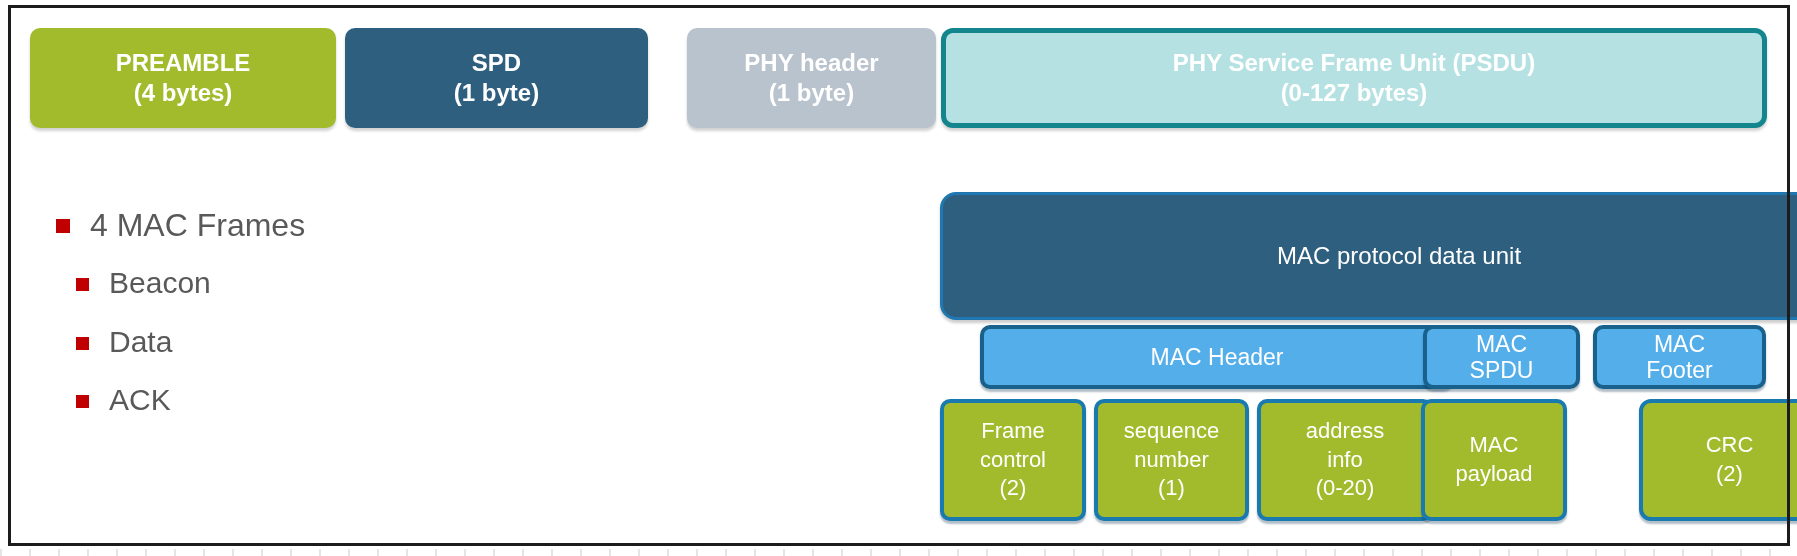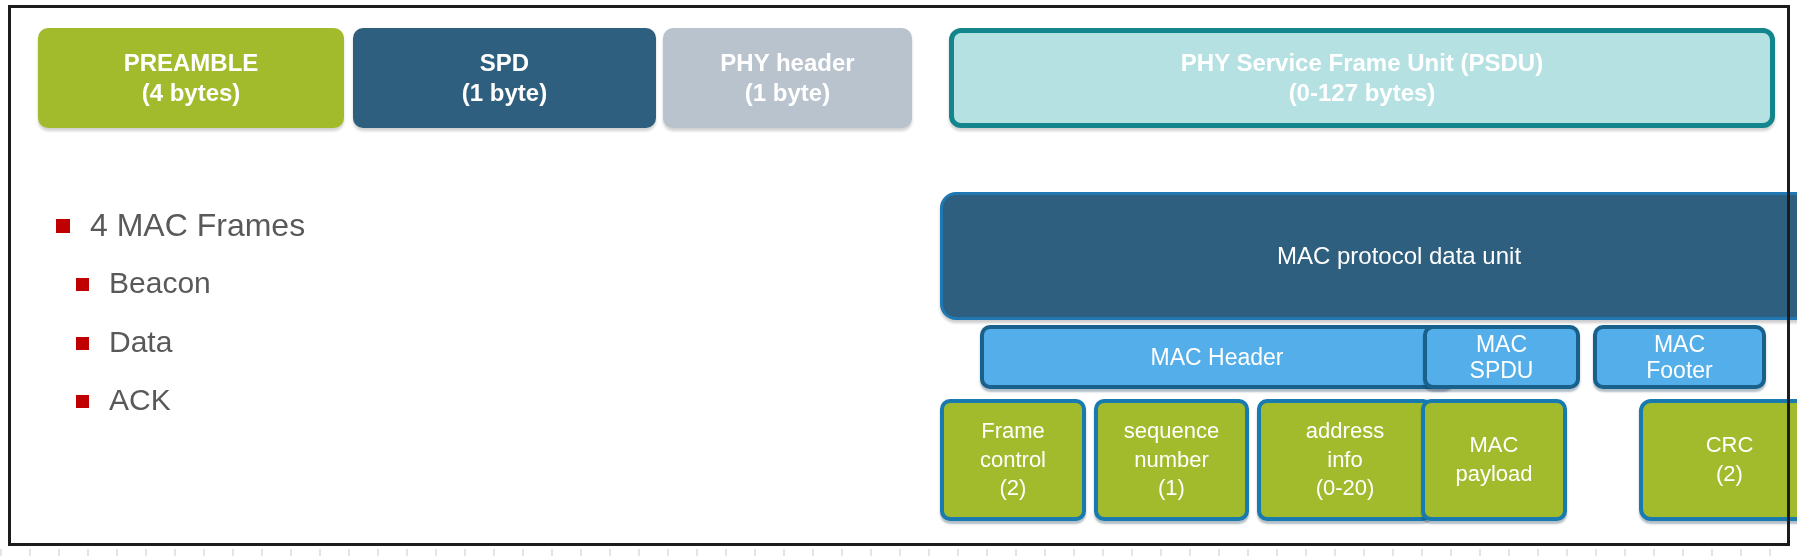--- a/index.html
+++ b/index.html
@@ -40,24 +40,24 @@
   .block{
     position:absolute;
     display:flex;flex-direction:column;
     align-items:center;justify-content:center;
     color:#ffffff;text-align:center;
     border-radius:10px;
     line-height:1.25;
   }
   
   .phy{top:28px;height:100px;font-weight:bold;font-size:24px;
-       box-shadow:0 3px 3px rgba(0,0,0,0.18);margin-left:8px;}
+       box-shadow:0 3px 3px rgba(0,0,0,0.18);}
   .preamble{left:30px;width:306px;background:var(--green);}
   .spd{left:345px;width:303px;background:var(--dark-blue);}
-  .phyhdr{left:655px;width:249px;background:var(--gray-blue);}
+  .phyhdr{left:687px;width:249px;background:var(--gray-blue);}
   .psdu{left:941px;width:826px;background:var(--psdu-fill);
         border:5px solid var(--teal-border);border-radius:12px;}
   
   .note-row{
     position:absolute;display:flex;align-items:center;
     color:var(--text-gray);white-space:nowrap;
   }
   .note-l1{left:56px;font-size:32px;height:40px;gap:20px;}
   .note-l2{left:76px;font-size:30px;height:40px;gap:20px;}
   .bullet{

